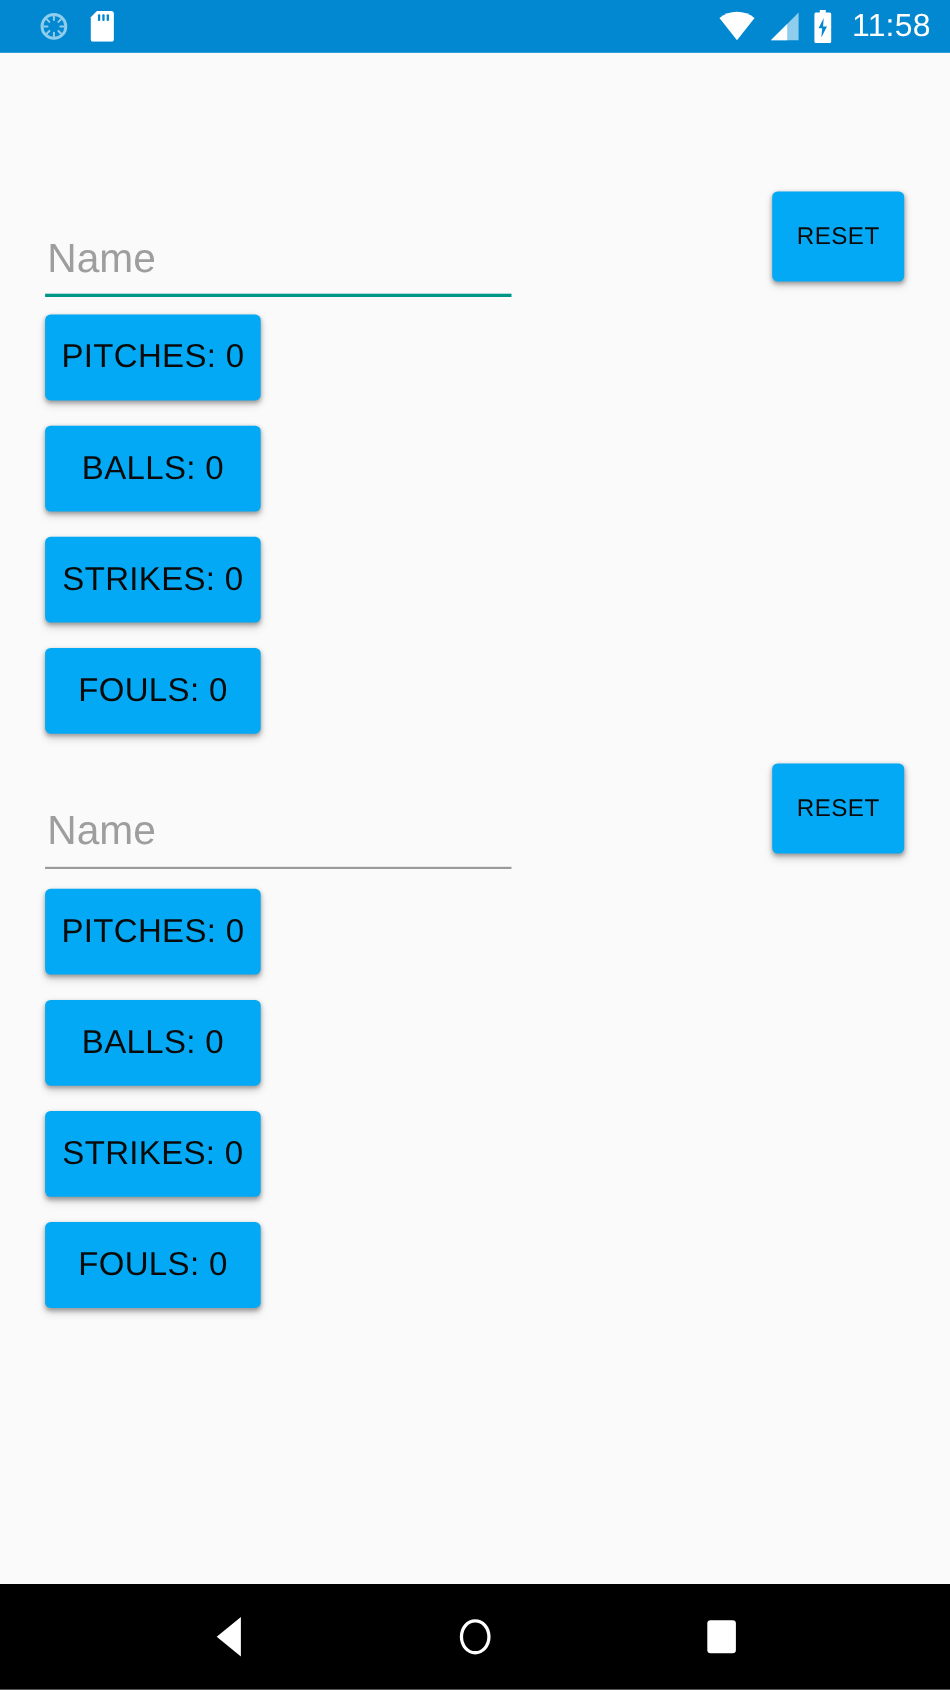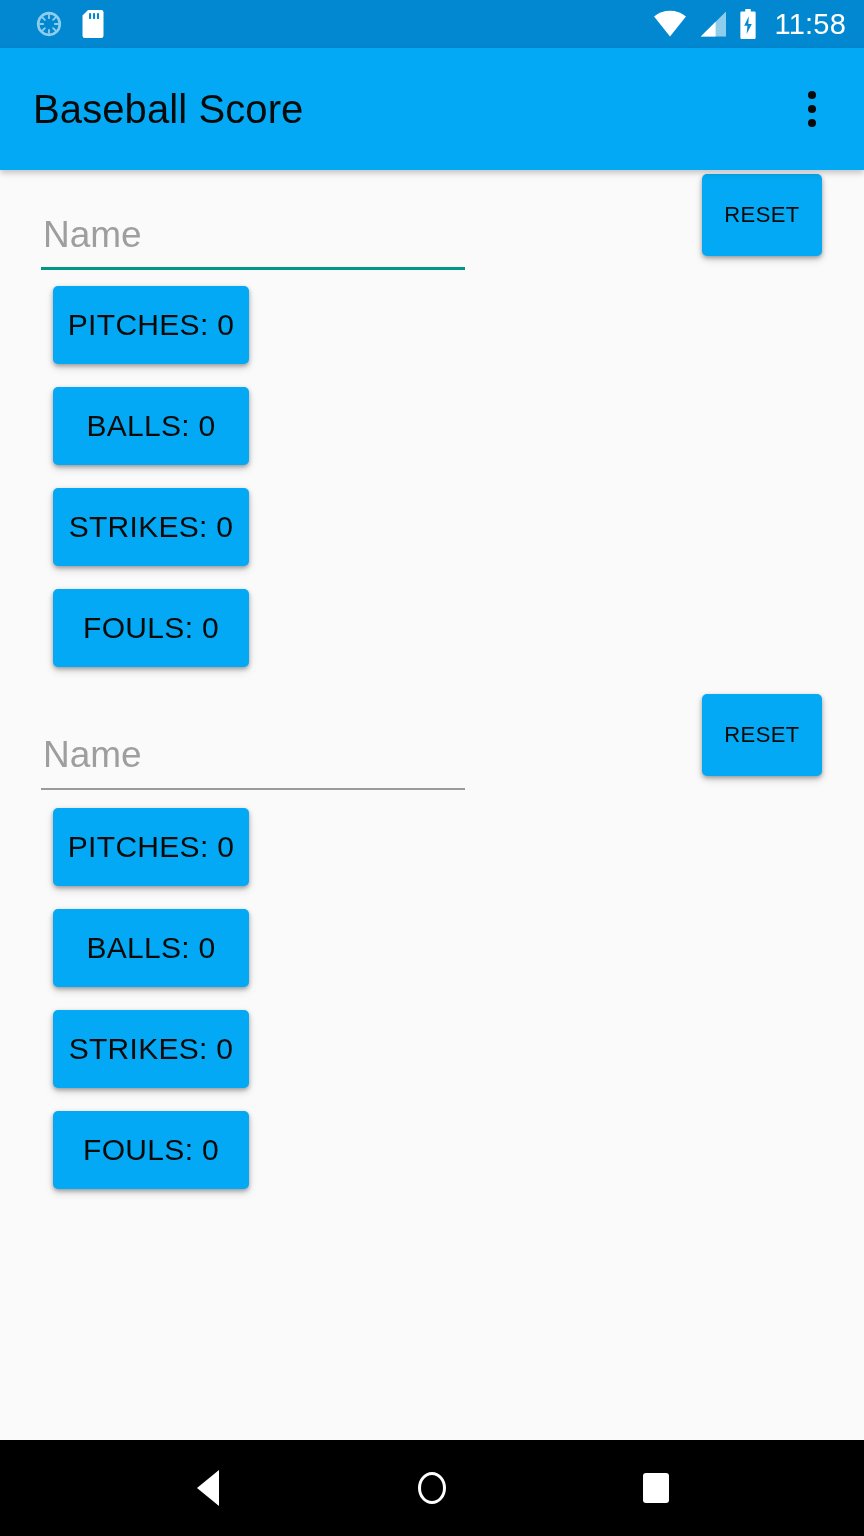--- a/index.html
+++ b/index.html
@@ -154,21 +154,21 @@
     cursor: pointer;
     box-shadow: 0 2px 4px rgba(0,0,0,0.30), 0 4px 8px rgba(0,0,0,0.14);
   }
   .stat-list {
     padding: 0 0 0 41px;
   }
   .stat-button {
     display: block;
     width: 196px;
     height: 78px;
-    margin: 0 0 23px 12px;
+    margin: 0 0 23px 0;
     background: #03A9F4;
     border: none;
     border-radius: 5px;
     color: #0A0A0A;
     font-family: "Liberation Sans", sans-serif;
     font-size: 30px;
     font-weight: 400;
     letter-spacing: 0.3px;
     text-align: center;
     cursor: pointer;
@@ -270,28 +270,20 @@
       <span>
         <svg class="sb-icon" width="22" height="30" viewBox="0 0 14 22">
           <path d="M5 0 H9 V1.8 H11.6 a1 1 0 0 1 1 1 V21 a1 1 0 0 1 -1 1 H2.4 a1 1 0 0 1 -1 -1 V2.8 a1 1 0 0 1 1 -1 H5 Z" fill="#FFFFFF"></path>
           <path d="M7.6 5.4 L4.2 12.2 H6.6 L6.0 18.4 L9.8 11.0 H7.2 Z" fill="#0288D1"></path>
         </svg>
       </span>
       <span id="status-clock">11:58</span>
     </div>
   </div>
 
-  <div id="app-bar">
-    <span id="app-bar-title">Baseball Score</span>
-    <div id="overflow-menu-button">
-      <i></i>
-      <i></i>
-      <i></i>
-    </div>
-  </div>
 
   <div id="content">
 
     <div class="team-block" id="team-1">
       <div class="team-header">
         <input class="name-field" type="text" placeholder="Name" style="">
         <button class="reset-button">RESET</button>
       </div>
       <div class="stat-list">
         <button class="stat-button">PITCHES: 0</button>

